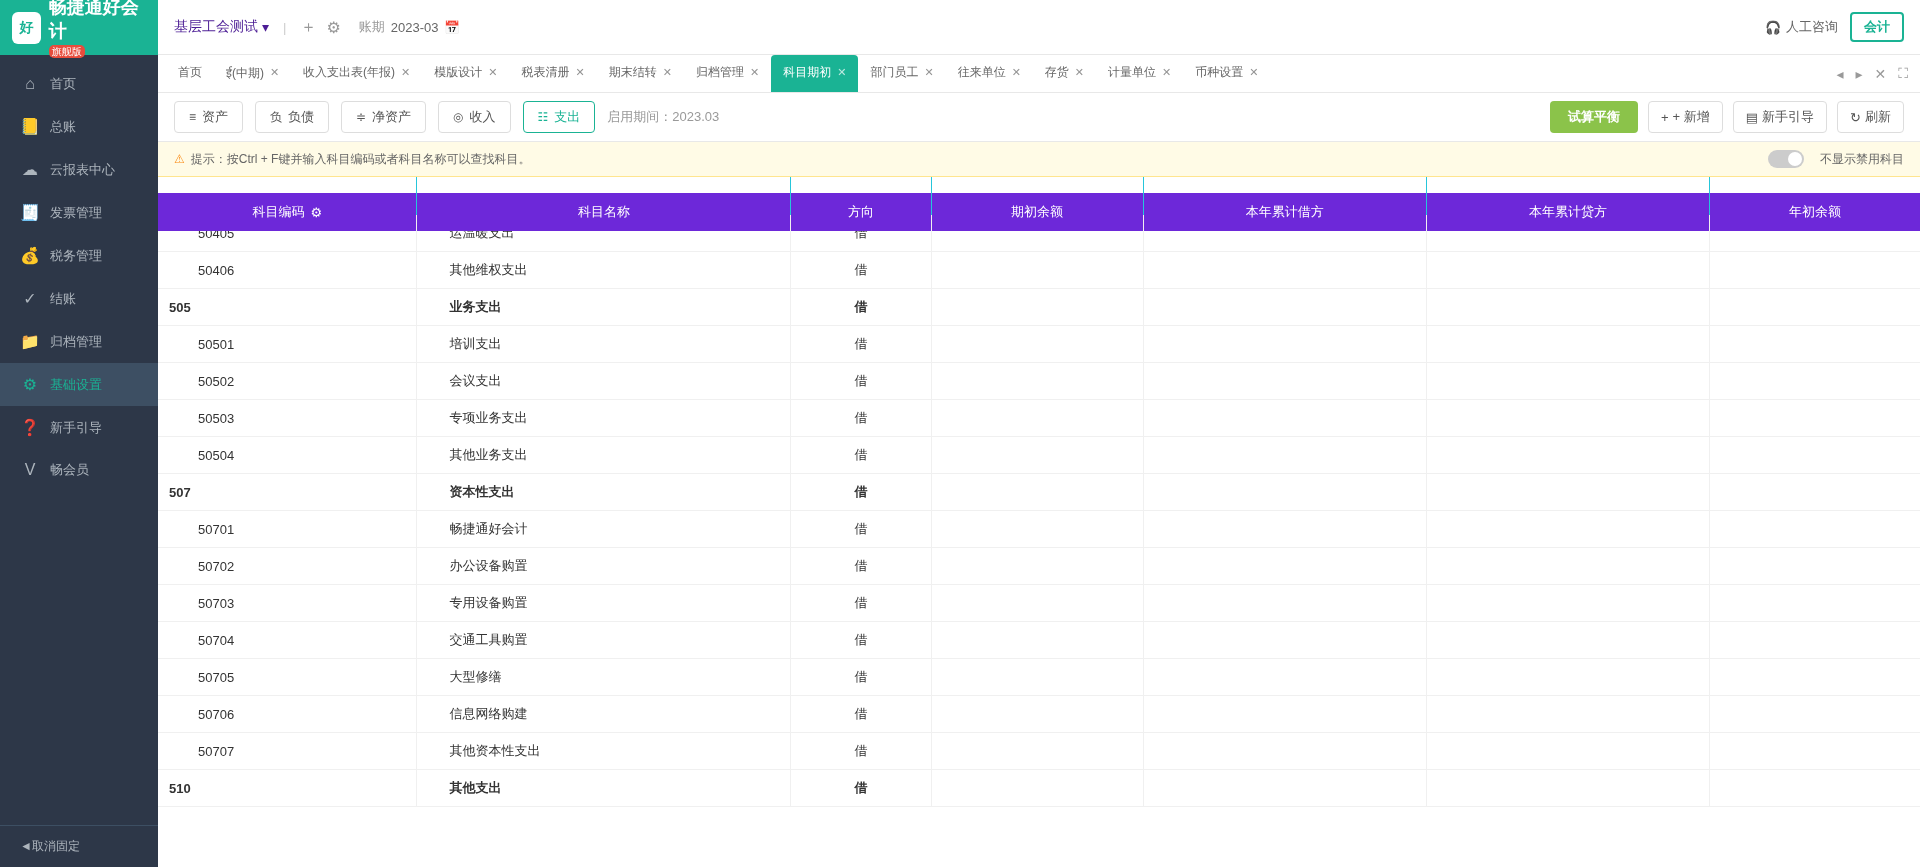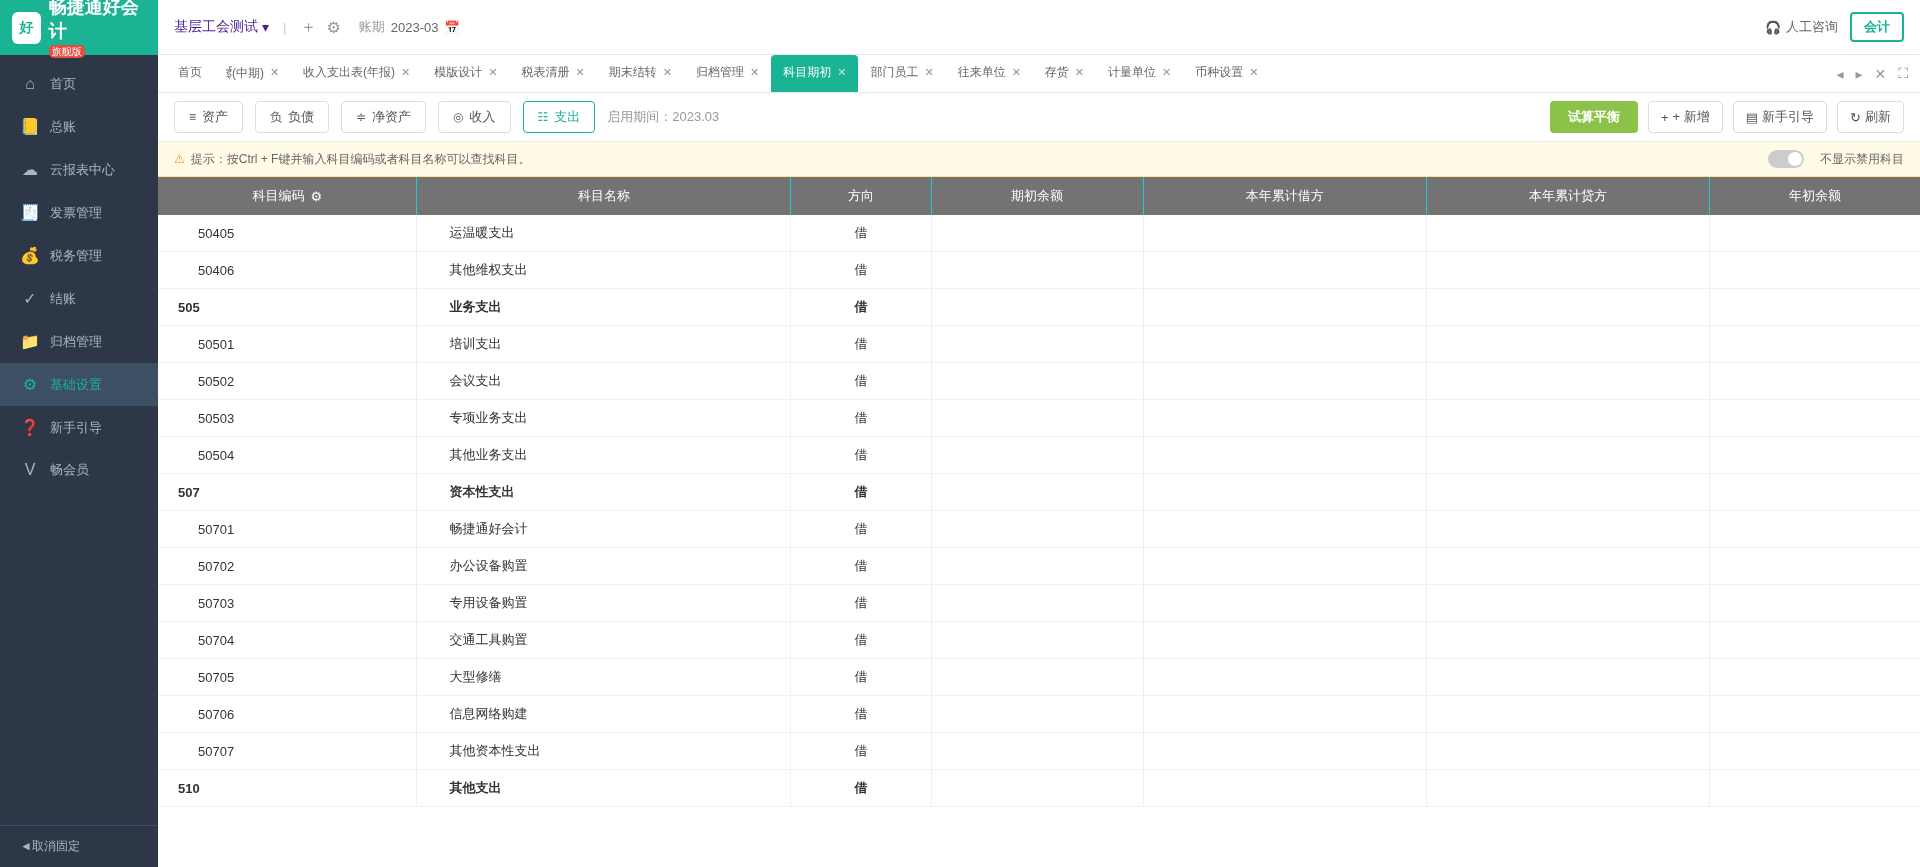--- a/index.html
+++ b/index.html
@@ -220,43 +220,43 @@
       flex: 1;
       overflow-y: auto;
       background: white;
       position: relative;
     }
     .data-table {
       width: 100%;
       border-collapse: collapse;
     }
     .data-table thead tr th {
-      background: #737373;
+      background: #6d28d9;
       color: white;
       padding: 10px 12px;
       text-align: center;
       font-size: 13px;
       font-weight: normal;
       position: sticky;
-      top: 0;
+      top: 16px;
       z-index: 10;
       border-right: 1px solid #26c6da;
     }
     .data-table thead tr th:last-child { border-right: none; }
     .data-table tbody tr td {
       padding: 9px 12px;
       text-align: center;
       font-size: 13px;
       color: #333;
       border-bottom: 1px solid #f0f0f0;
       border-right: 1px solid #f0f0f0;
     }
     .data-table tbody tr td:last-child { border-right: none; }
     .data-table tbody tr.parent-row td { font-weight: bold; }
-    .data-table tbody tr td.code-cell { text-align: left; padding-left: 20px; }
+    .data-table tbody tr td.code-cell { text-align: left; padding-left: 11px; }
     .data-table tbody tr.child-row td.code-cell { padding-left: 40px; }
     .data-table tbody tr td.name-cell { text-align: left; padding-left: 32px; }
     .th-code { display: flex; align-items: center; justify-content: center; gap: 6px; }
 
     
     .table-container::-webkit-scrollbar { width: 8px; }
     .table-container::-webkit-scrollbar-track { background: #f1f1f1; }
     .table-container::-webkit-scrollbar-thumb { background: #ccc; border-radius: 4px; }
   </style>
 </head>

